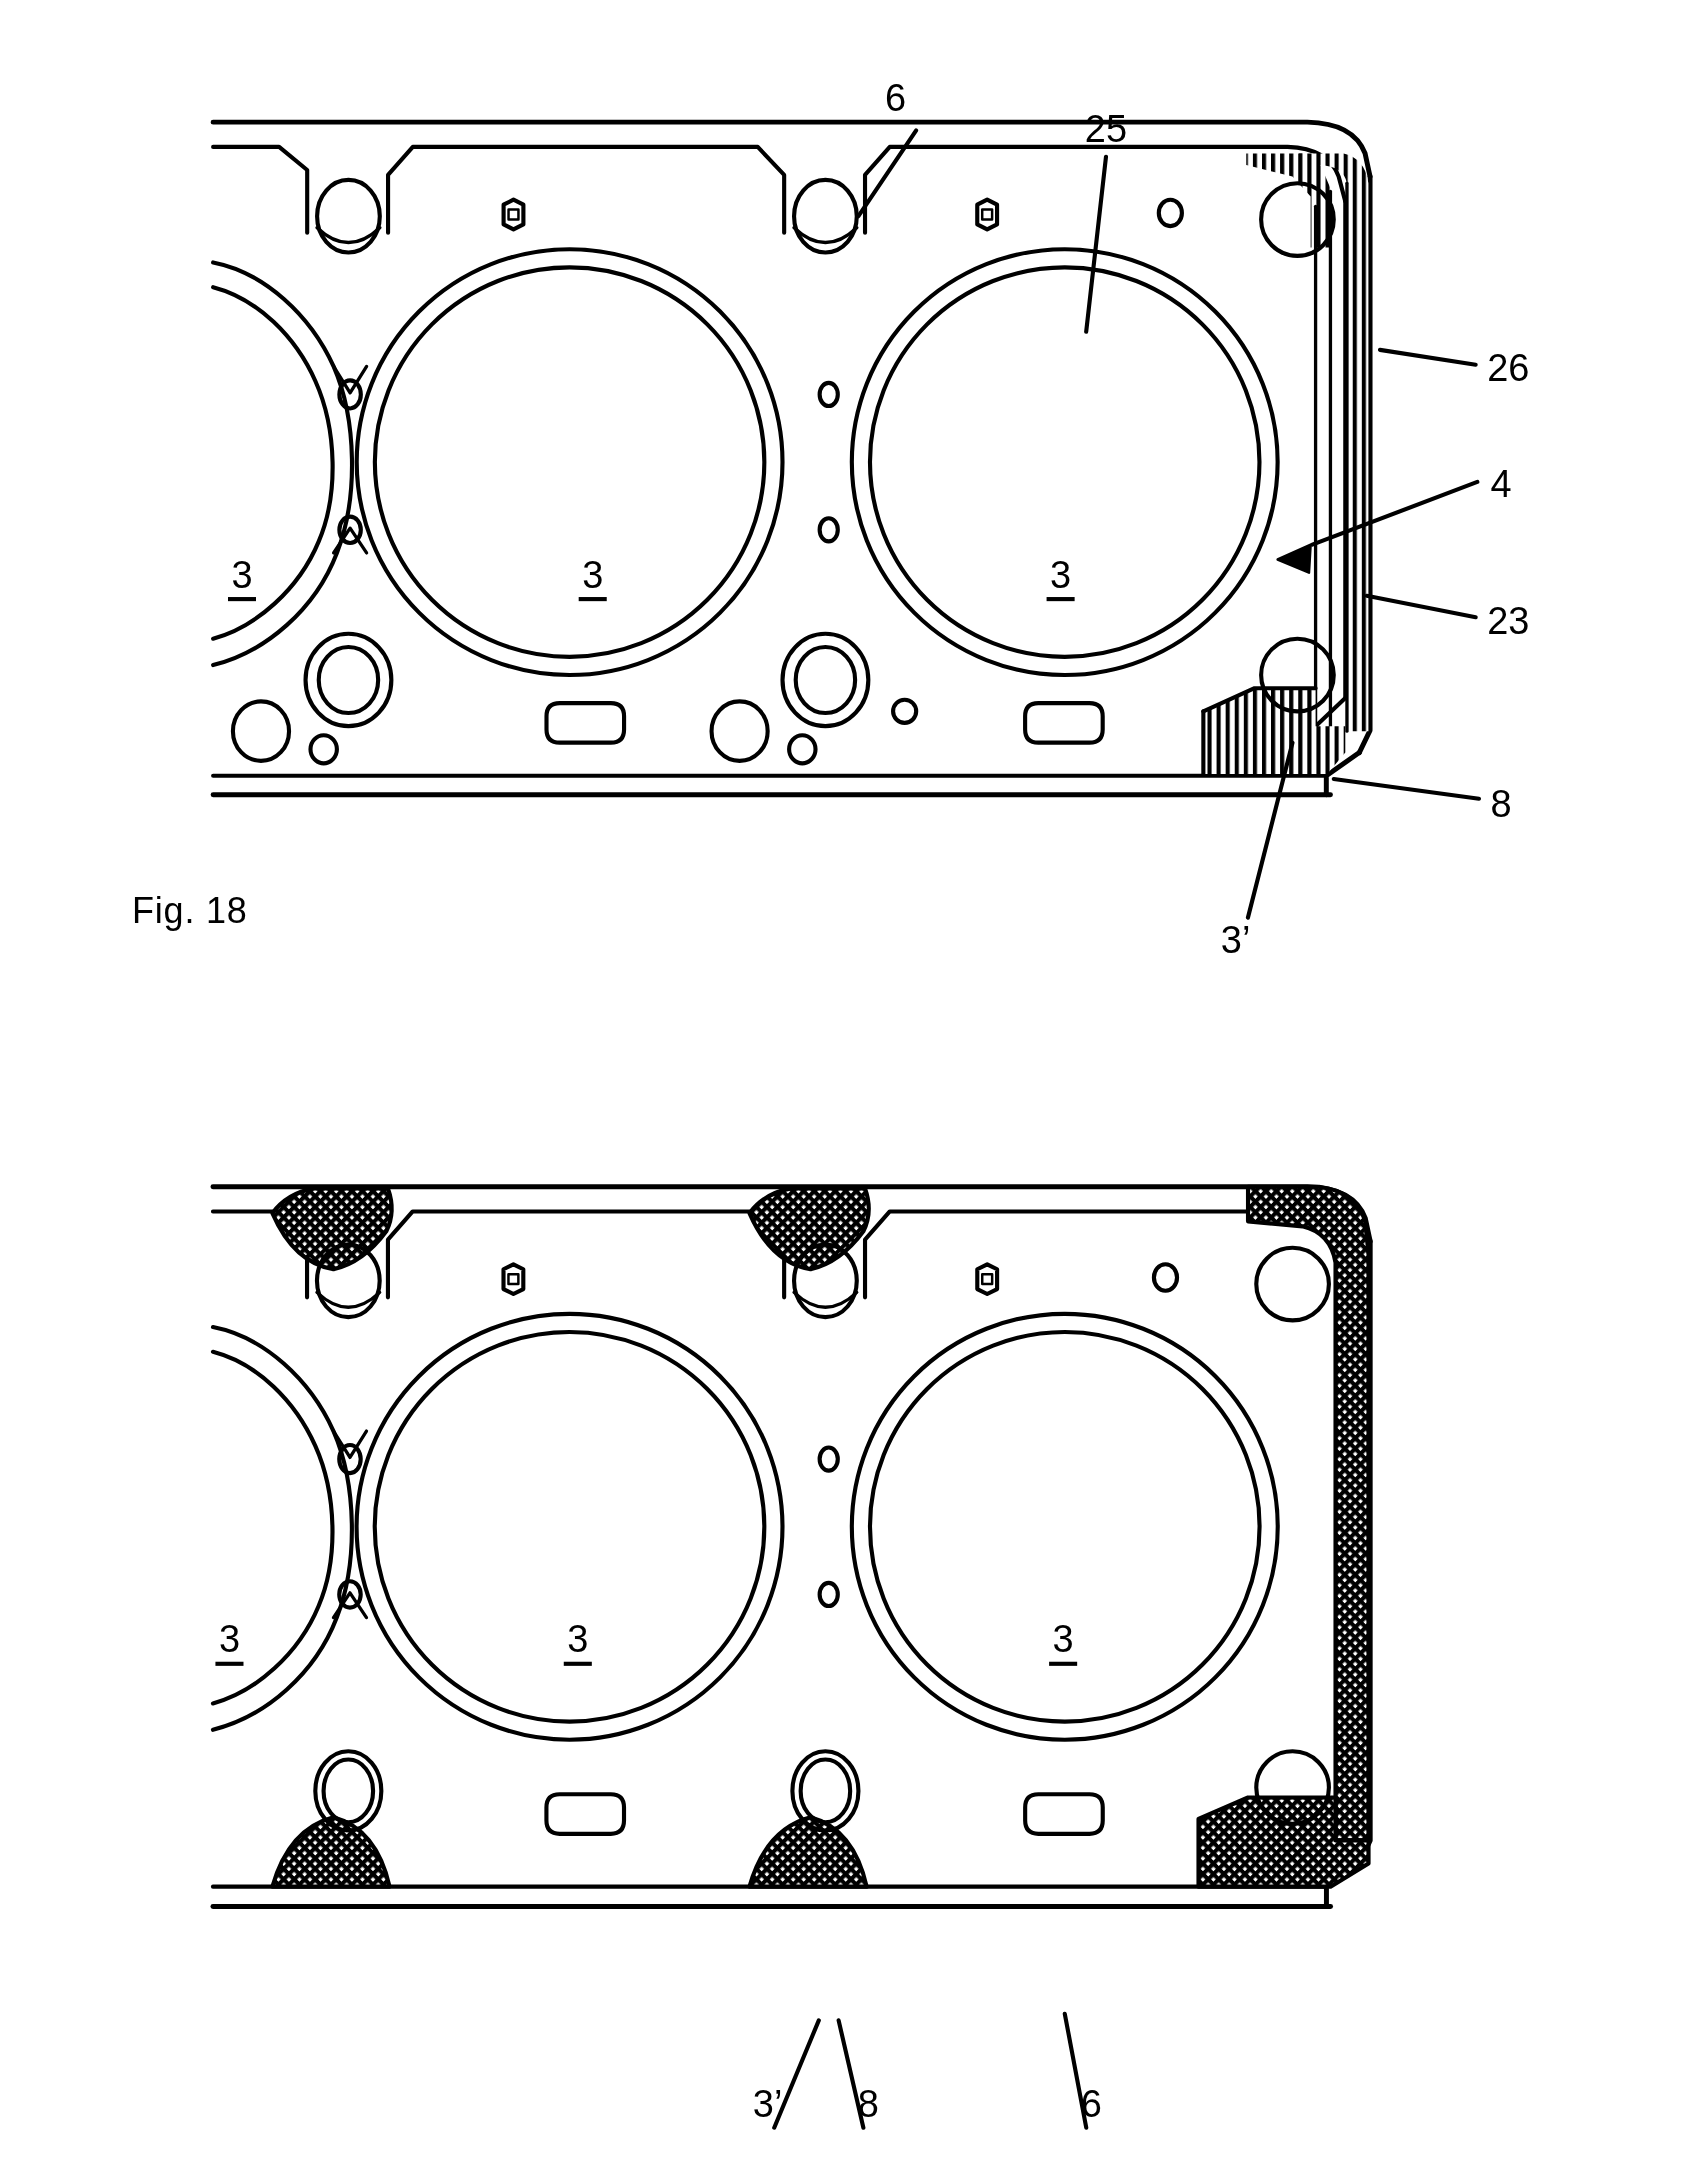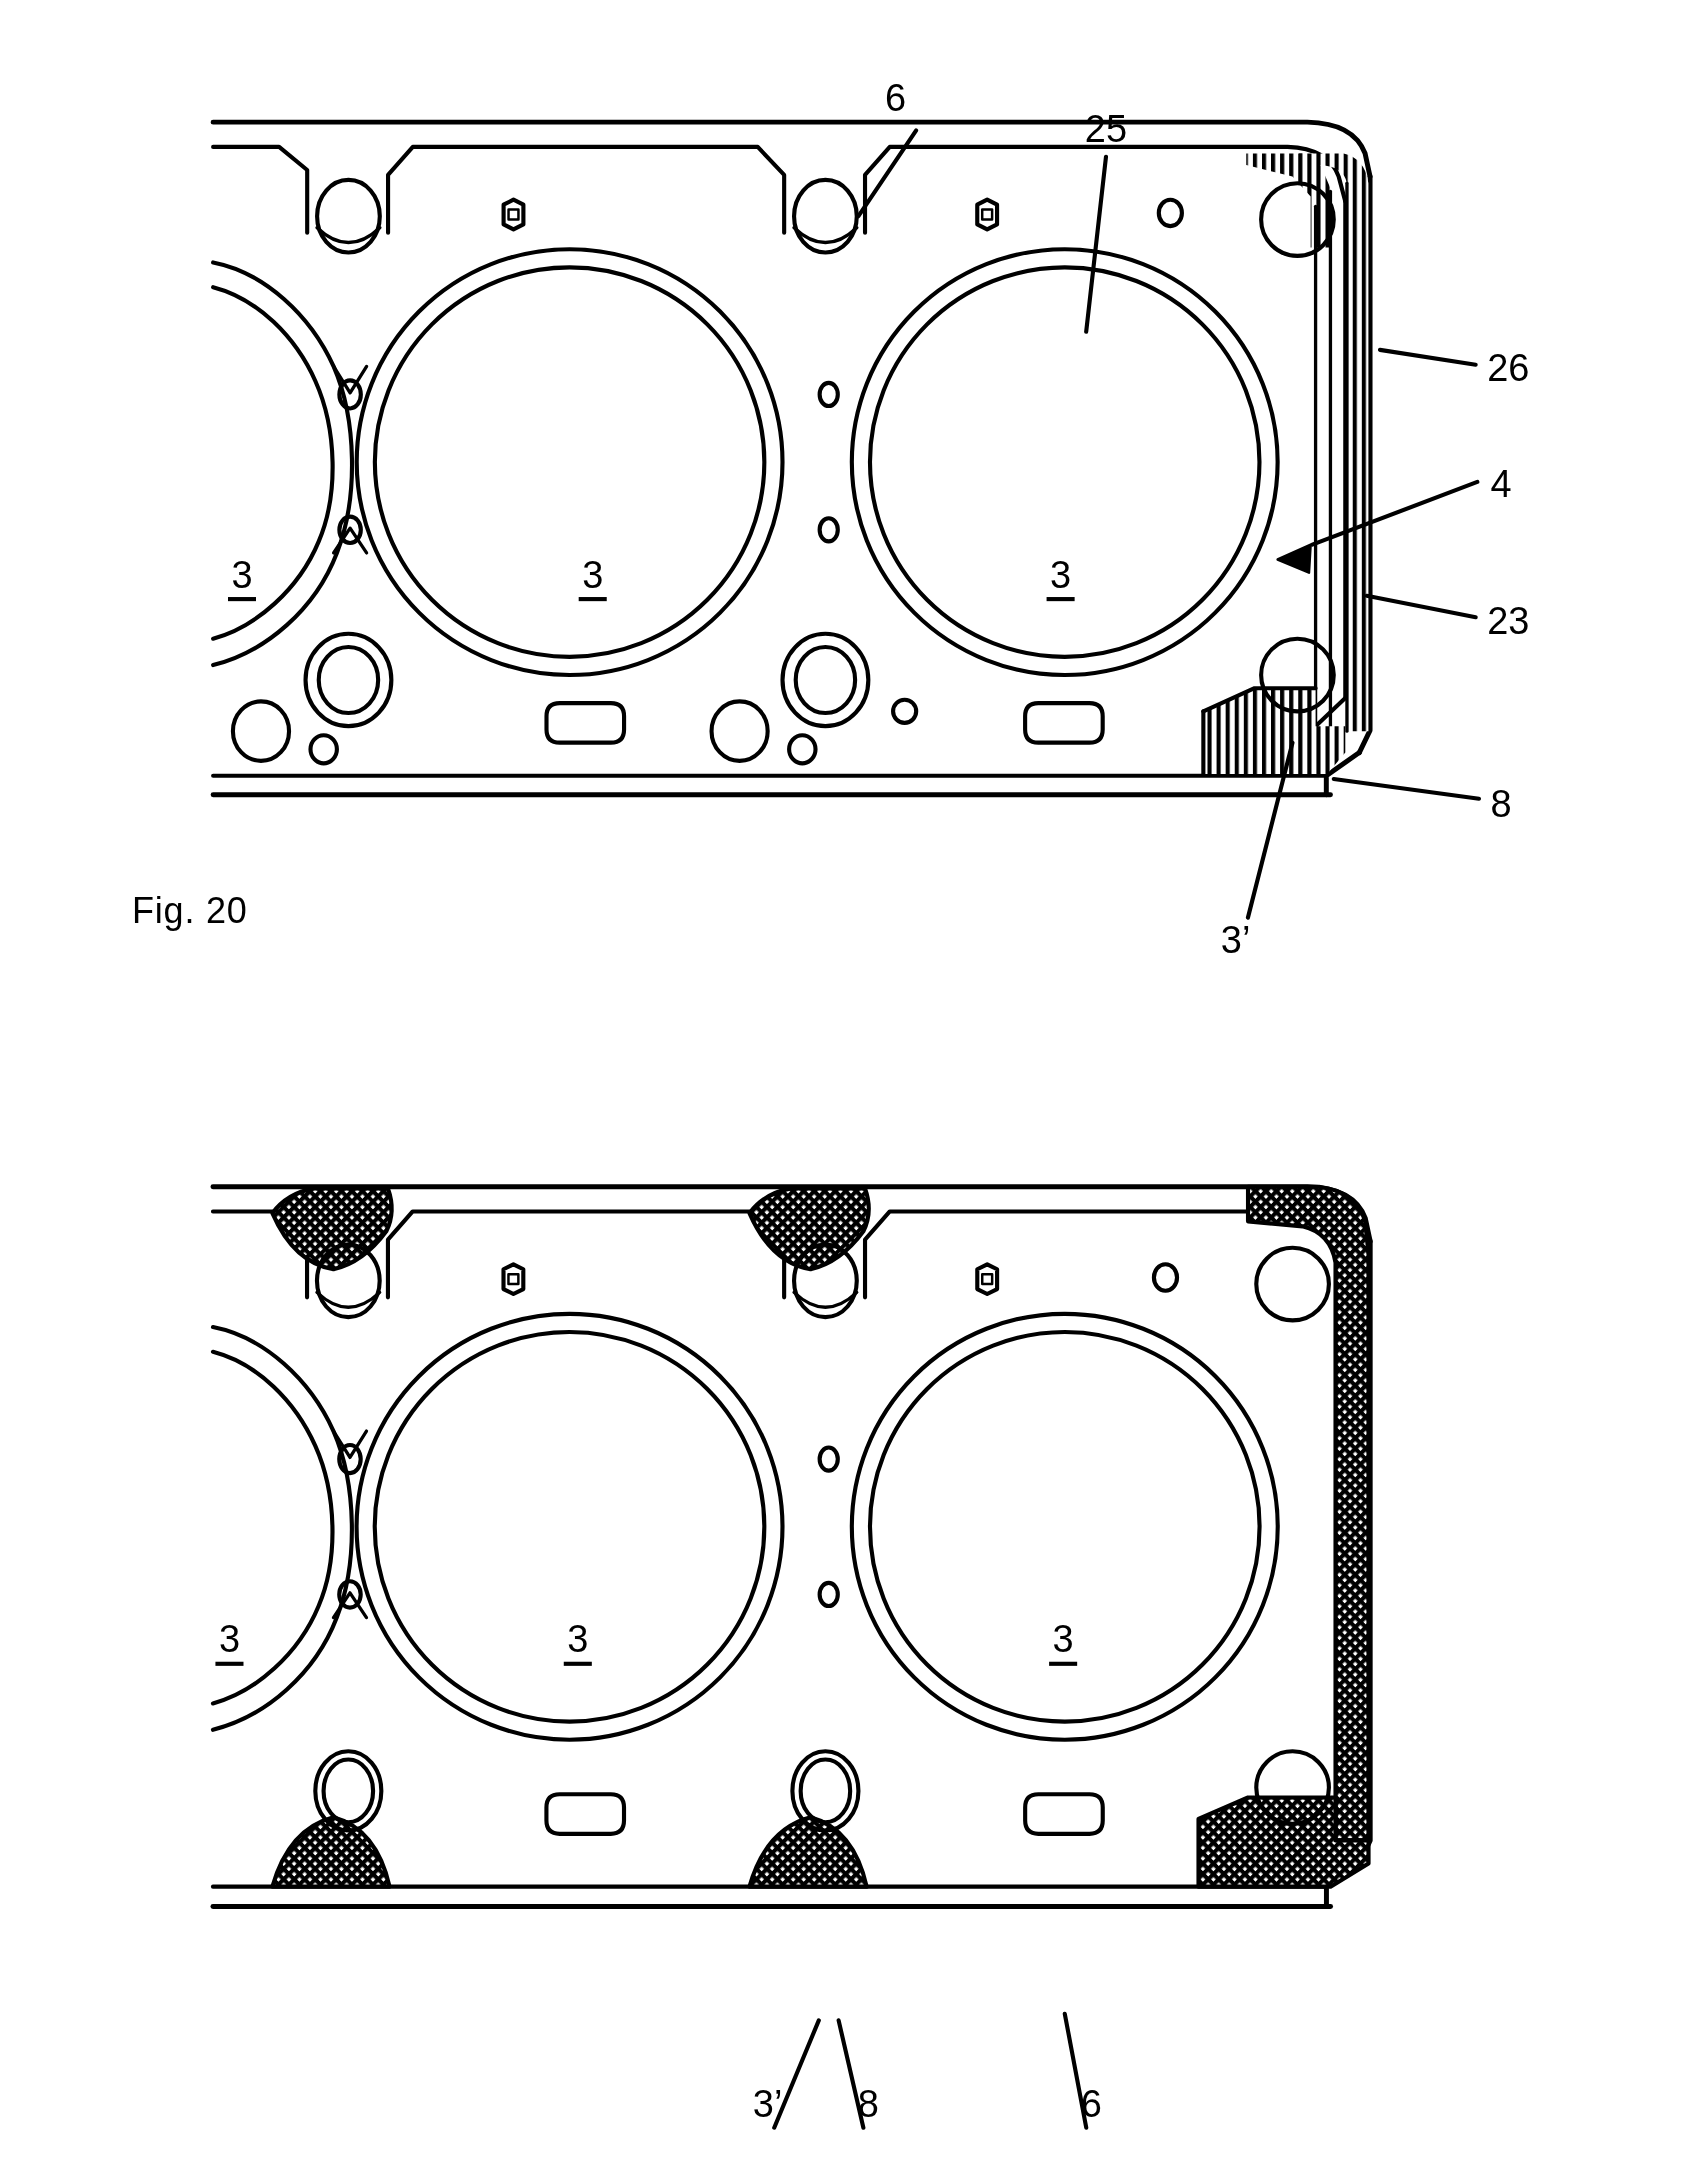--- a/index.html
+++ b/index.html
@@ -241,21 +241,21 @@
           <text x="718" y="712" text-anchor="middle">3</text>
           <line x1="701" y1="726" x2="735" y2="726" stroke="#000000" stroke-width="5"></line>
         </g>
         <g>
           <text x="1285" y="712" text-anchor="middle">3</text>
           <line x1="1268" y1="726" x2="1302" y2="726" stroke="#000000" stroke-width="5"></line>
         </g>
       </g>
     </svg>
 
-    <div class="fig-caption" id="caption-18">Fig. 20</div>
+    <div class="fig-caption" id="caption-18">Fig. 18</div>
   </div>
 
   <div class="figure" id="figure-19">
     <svg class="fig-svg" width="1702" height="1168" viewBox="0 0 2062 1415" xmlns="http://www.w3.org/2000/svg">
       <defs>
 
         <pattern id="xhatch19" patternUnits="userSpaceOnUse" width="9" height="9" patternTransform="rotate(45)">
           <rect width="9" height="9" fill="#ffffff"></rect>
           <rect x="0" y="0" width="5" height="9" fill="#000000"></rect>
           <rect x="0" y="0" width="9" height="5" fill="#000000"></rect>

